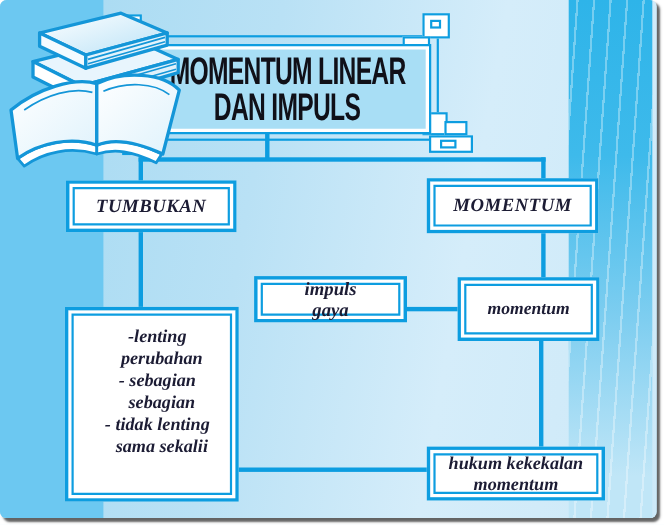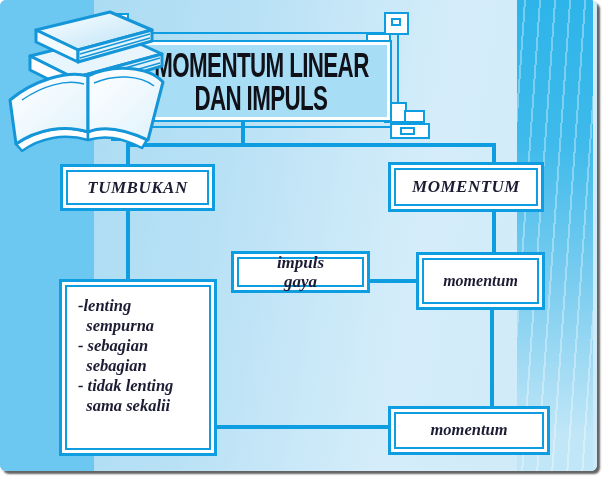--- a/index.html
+++ b/index.html
@@ -26,21 +26,21 @@
       transform:scaleX(0.64);transform-origin:50% 50%;white-space:nowrap;}
   .deco{position:absolute;border:2px solid #0d9de0;background:#ffffff;box-sizing:border-box;}
   .deco.hollow{background:transparent;}
   .node{position:absolute;background:#ffffff;border:3px solid #0d9de0;box-sizing:border-box;
       box-shadow:inset 0 0 0 3px #ffffff,inset 0 0 0 5px #0d9de0;
       display:flex;flex-direction:column;align-items:center;justify-content:center;
       font-style:italic;font-weight:bold;color:#1c1c34;text-align:center;}
   .node .ln{display:block;line-height:1.12;}
   .n-caps{font-size:17px;letter-spacing:.5px;}
   .n-low{font-size:17px;}
-  .list-box{align-items:flex-start;justify-content:flex-start;text-align:left;
+  .list-box{align-items:center;justify-content:flex-start;text-align:left;
       padding:14px 6px 0 16px;font-size:16.5px;}
   .list-box .ln{white-space:pre;line-height:20px;}
   .books{position:absolute;left:2px;top:4px;}
 </style>
 </head>
 <body>
 
 <div class="page">
   <div class="shot">
 
@@ -90,26 +90,27 @@
     <div class="node n-low" style="left:231px;top:251px;width:139px;height:42px;">
       <span class="ln">impuls</span>
       <span class="ln">gaya</span>
     </div>
 
     <div class="node n-low" style="left:416px;top:252px;width:129px;height:58px;font-size:16px;">
       <span class="ln">momentum</span>
     </div>
 
     <div class="node n-low" style="left:388px;top:406px;width:162px;height:49px;font-size:16.5px;">
+      <span class="ln">hukum kekekalan</span>
       <span class="ln">momentum</span>
     </div>
 
     <div class="node list-box" style="left:59px;top:279px;width:158px;height:177px;">
       <span class="ln">-lenting</span>
-      <span class="ln">  sempurna</span>
+      <span class="ln">  perubahan</span>
       <span class="ln">- sebagian</span>
       <span class="ln">  sebagian</span>
       <span class="ln">- tidak lenting</span>
       <span class="ln">  sama sekalii</span>
     </div>
 
     <svg class="books" width="172" height="152" viewBox="0 0 172 152">
       <defs>
         <linearGradient id="gTop" x1="0" y1="0" x2="1" y2="1">
           <stop offset="0" stop-color="#ffffff"></stop>

